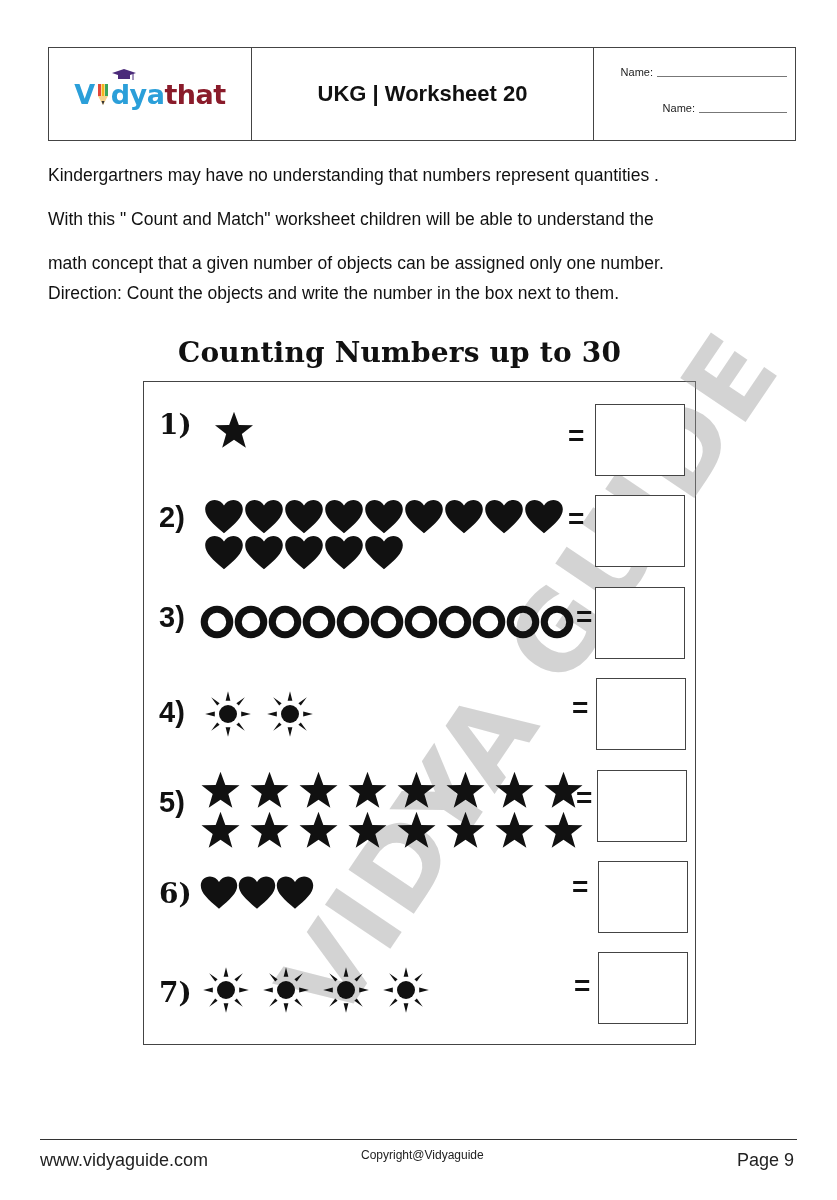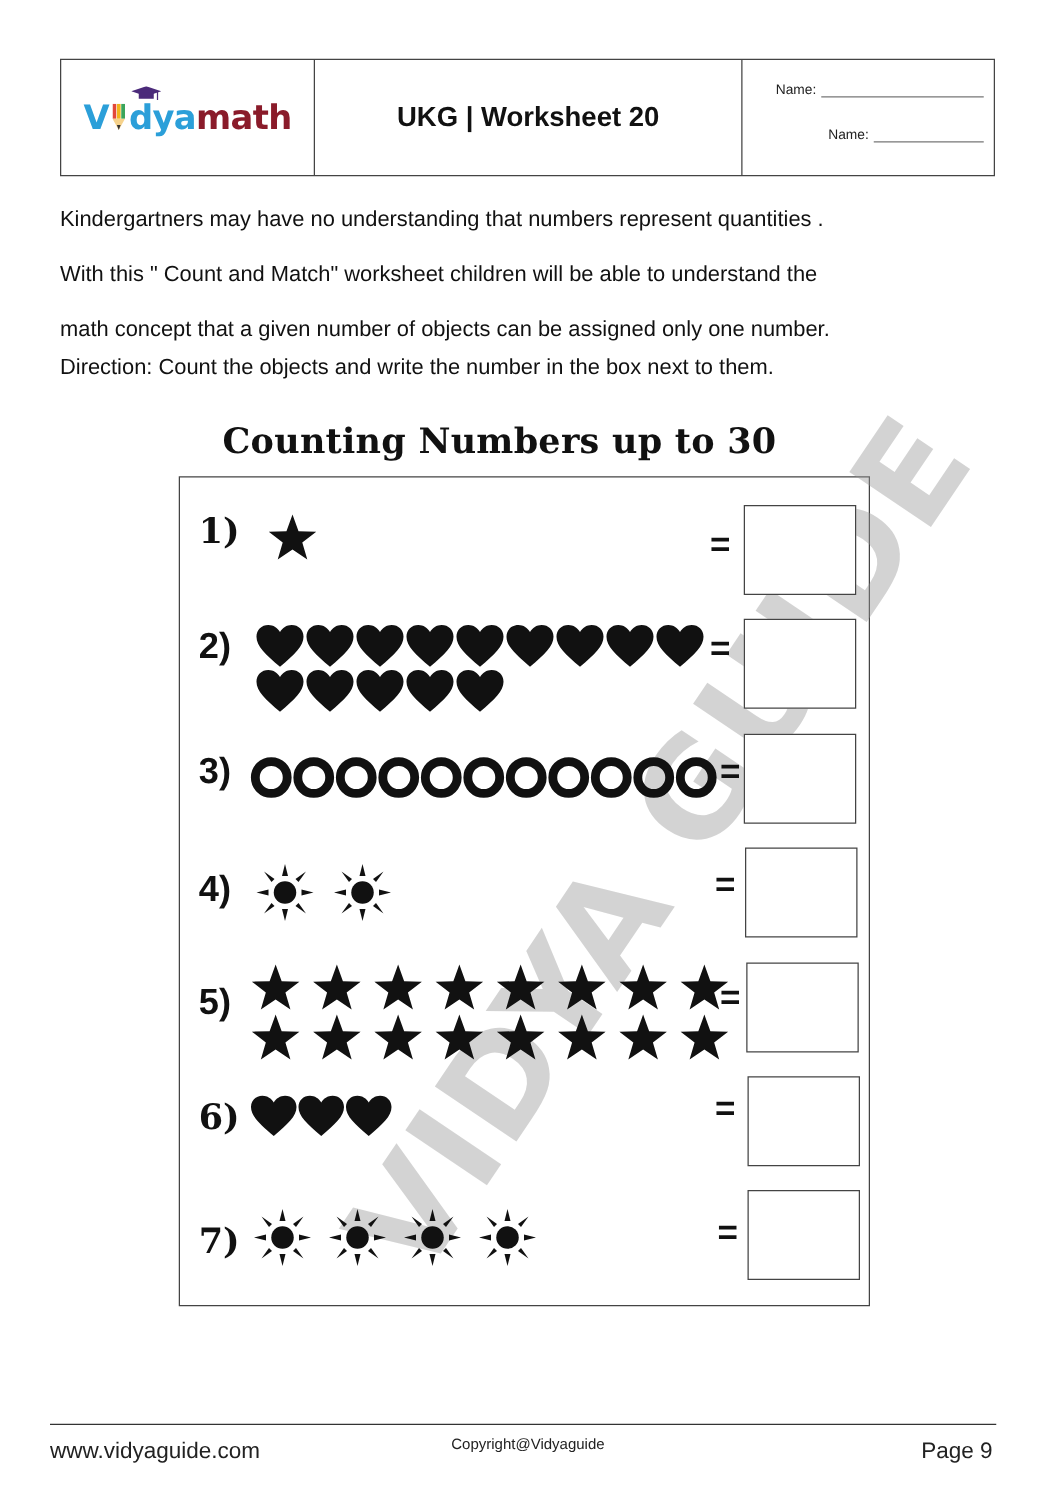--- a/index.html
+++ b/index.html
@@ -2,21 +2,21 @@
 <html><head>
 <meta charset="utf-8">
 <style>
   html, body { margin:0; padding:0; background:#ffffff; }
   body { width:837px; height:1200px; position:relative; overflow:hidden; font-family:"Liberation Sans", sans-serif; color:#111; }
   .header { position:absolute; left:48px; top:47px; width:748px; height:94px; border:1.5px solid #444; box-sizing:border-box; display:flex; }
   .hcell { box-sizing:border-box; height:100%; }
   .logo-cell { width:203px; border-right:1.5px solid #444; display:flex; align-items:center; justify-content:center; }
   .title-cell { width:342px; border-right:1.5px solid #444; display:flex; align-items:center; justify-content:center; font-weight:bold; font-size:22px; }
   .meta-cell { flex:1; position:relative; font-size:11px; color:#222; }
-  .meta-row { position:absolute; right:8px; display:flex; align-items:center; }
+  .meta-row { position:absolute; right:8px; display:flex; align-items:flex-start; }
   .meta-row .line { border-bottom:1px solid #777; margin-left:4px; height:10px; }
   .logo { font-family:"DejaVu Sans", sans-serif; font-weight:bold; font-size:27px; letter-spacing:-0.5px; position:relative; }
   .logo .blue { color:#2b9fd9; }
   .logo .red { color:#8a1b2a; }
   .logo .pencil { display:inline-block; width:10px; height:22px; position:relative; margin:0 3px; vertical-align:-2px; }
   .cap { position:absolute; left:38px; top:-10px; }
   .intro { position:absolute; left:48px; font-weight:normal; font-size:17.5px; color:#111; line-height:27px; }
   .sheet-title { position:absolute; left:178px; top:336px; font-family:"DejaVu Serif", serif; font-weight:bold; font-size:28px; letter-spacing:0.2px; color:#111; }
   .frame { position:absolute; left:143px; top:381px; width:553px; height:664px; border:1.5px solid #444; box-sizing:border-box; }
   .watermark { position:absolute; left:110px; top:590px; transform:rotate(-56deg); transform-origin:left top; font-family:"DejaVu Sans", sans-serif; font-weight:bold; font-size:108px; color:rgba(150,150,150,0.42); white-space:nowrap; letter-spacing:2px; pointer-events:none; }
@@ -65,21 +65,21 @@
         <polygon points="12,0 24,4 12,8 0,4" fill="#4b2a7a"></polygon>
         <rect x="6" y="5" width="12" height="5" fill="#4b2a7a"></rect>
         <line x1="21" y1="4" x2="21" y2="11" stroke="#4b2a7a" stroke-width="1"></line>
       </svg>
       <span class="blue">V</span><span class="pencil"><svg width="10" height="22" viewBox="0 0 10 22">
             <rect x="0" y="0" width="3" height="12" fill="#e2473a"></rect>
             <rect x="3.5" y="0" width="3" height="12" fill="#f1b41c"></rect>
             <rect x="7" y="0" width="3" height="12" fill="#3aa55b"></rect>
             <polygon points="0,12 10,12 5,21" fill="#f6d28b"></polygon>
             <polygon points="3.5,17 6.5,17 5,21" fill="#333"></polygon>
-          </svg></span><span class="blue">dya</span><span class="red">math</span>
+          </svg></span><span class="blue">dya</span><span class="red">that</span>
     </div>
   </div>
   <div class="hcell title-cell">UKG | Worksheet 20</div>
   <div class="hcell meta-cell">
     <div class="meta-row" style="top:18px;">
       <span>Name:</span>
       <span class="line" style="width:130px;"></span>
     </div>
     <div class="meta-row" style="top:54px;">
       <span>Name:</span>

